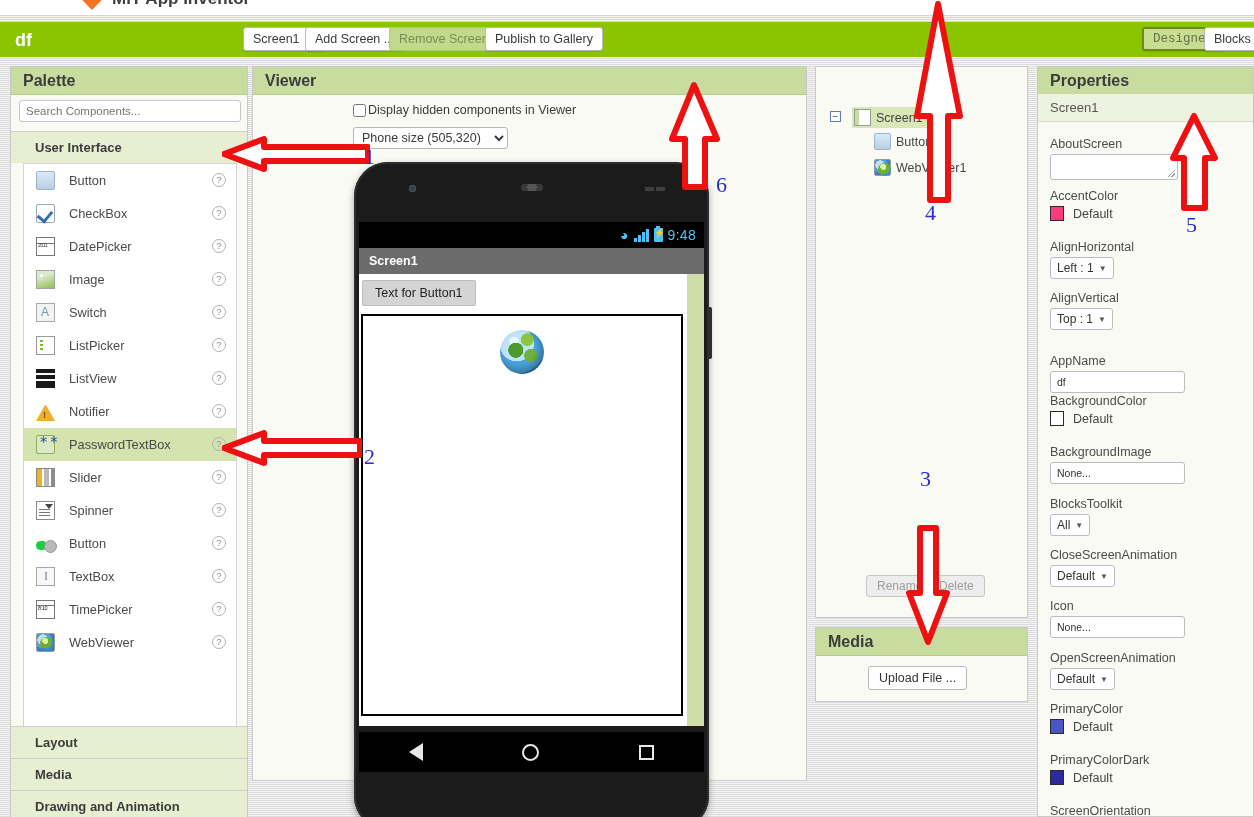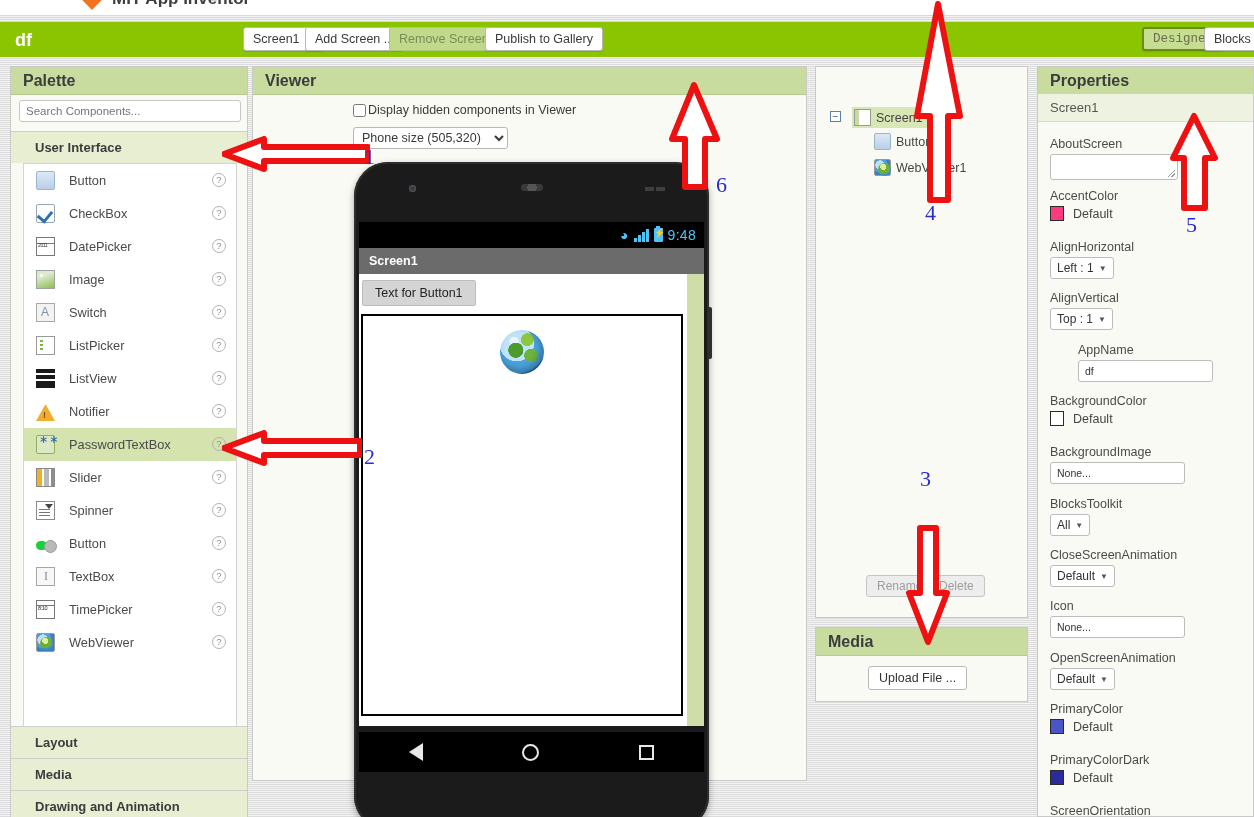--- a/index.html
+++ b/index.html
@@ -532,21 +532,21 @@
           </div>
         </div>
         <div class="prop" style="top: 173px;"><div class="prop-label">AlignHorizontal</div><div class="prop-select">
             <span>Left : 1</span>
             <span class="caret">▼</span>
           </div></div>
         <div class="prop" style="top: 224px;"><div class="prop-label">AlignVertical</div><div class="prop-select">
             <span>Top : 1</span>
             <span class="caret">▼</span>
           </div></div>
-        <div class="prop" style="top: 276px; margin-left: 28px;">
+        <div class="prop" style="top: 287px;">
           <div class="prop-label">AppName</div>
           <div class="prop-input">df</div>
         </div>
         <div class="prop" style="top: 327px;">
           <div class="prop-label">BackgroundColor</div>
           <div class="prop-color">
             <span class="swatch" style="background: rgb(255, 255, 255);"></span>
             <span>Default</span>
           </div>
         </div>

